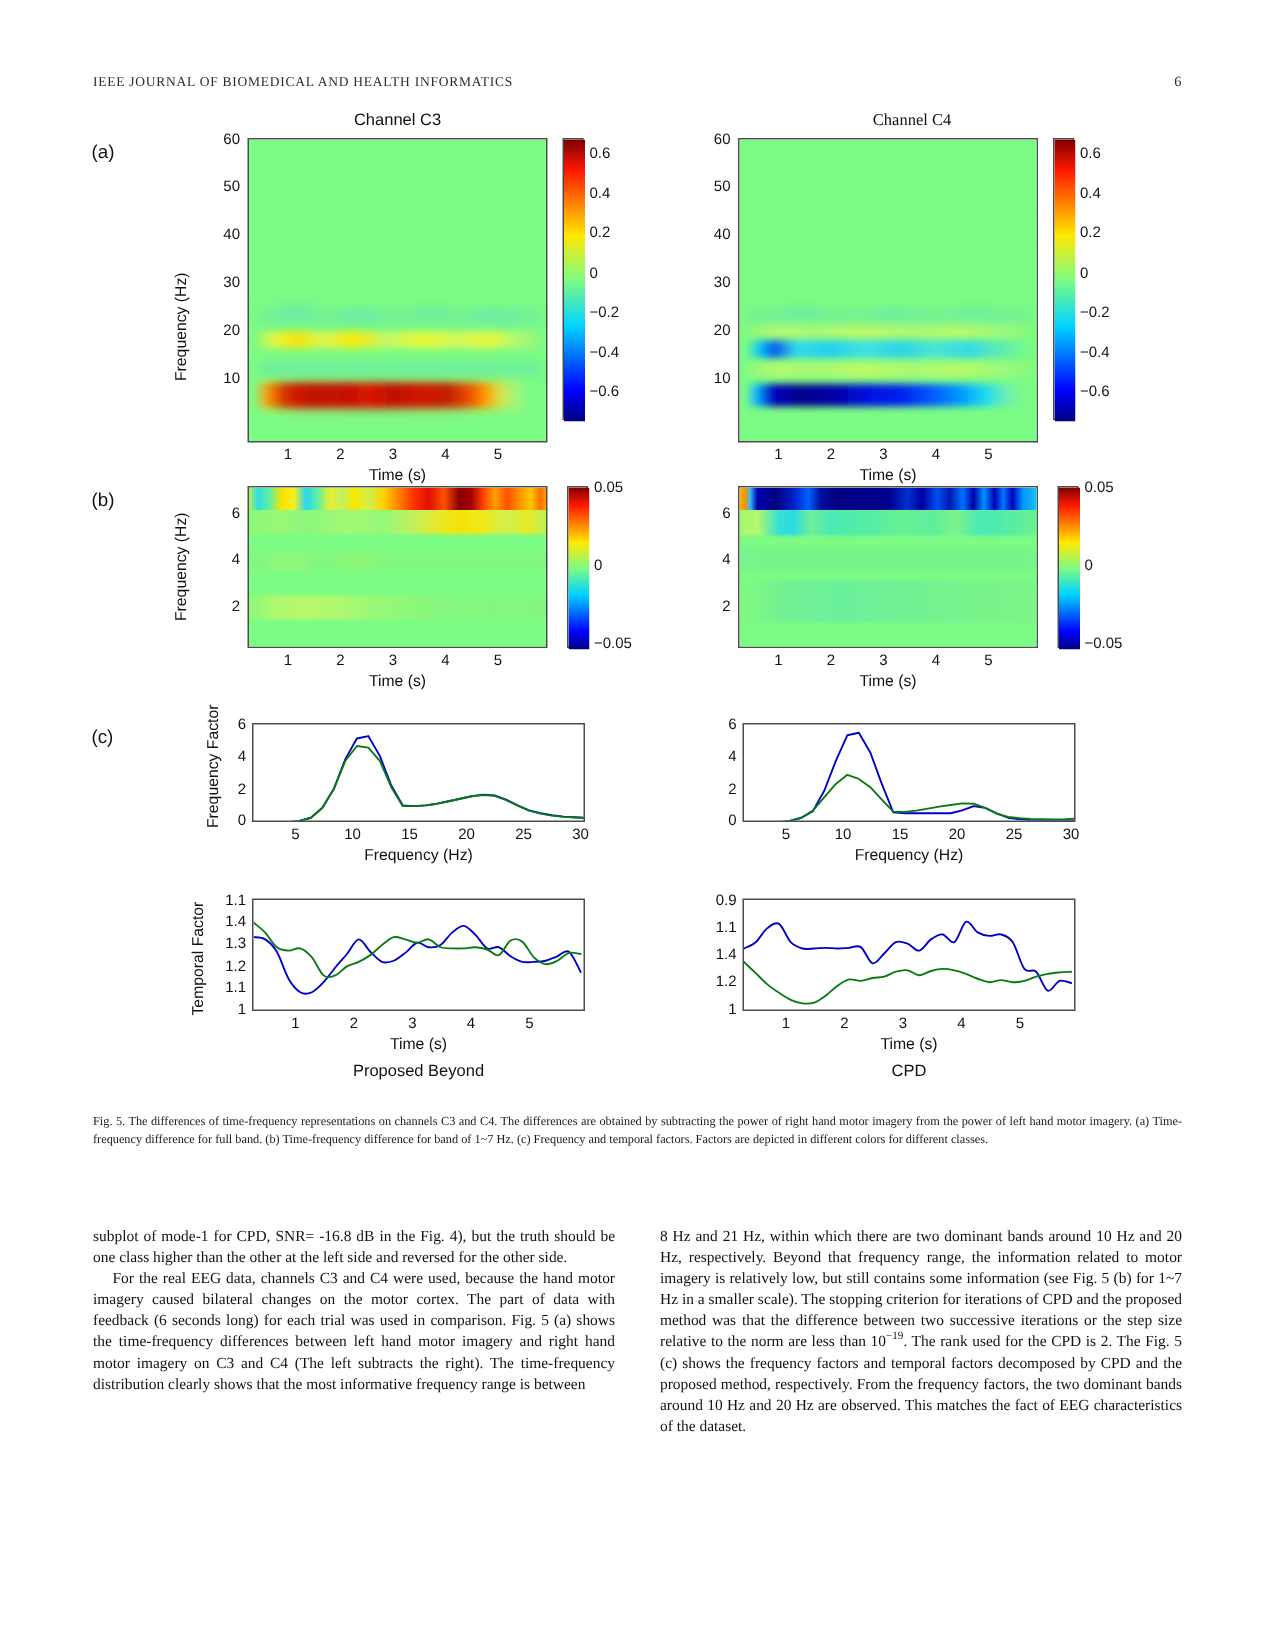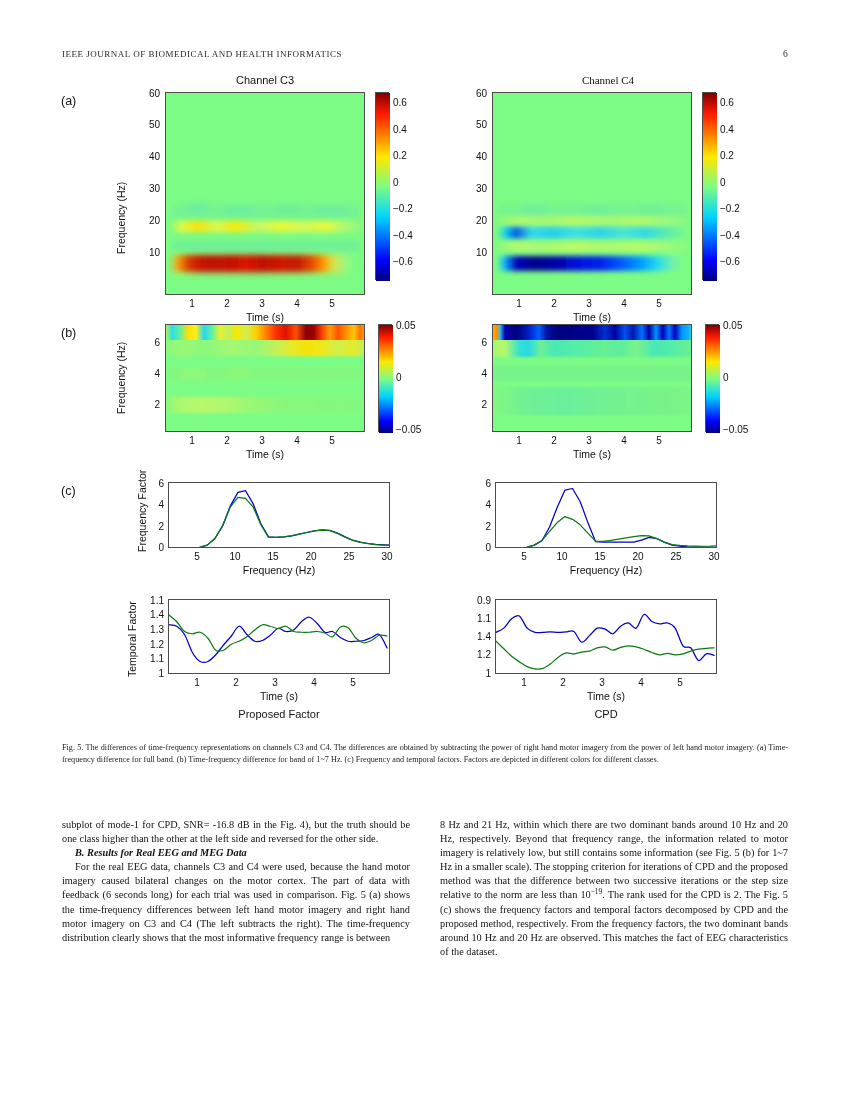--- a/index.html
+++ b/index.html
@@ -537,21 +537,21 @@
     <div class="ticklab ry" style="left:72px; top:577px; width:32px;">1.2</div>
     <div class="ticklab ry" style="left:72px; top:591px; width:32px;">1.1</div>
     <div class="ticklab ry" style="left:72px; top:606px; width:32px;">1</div>
     <div class="axlabel rot" style="left:66px; top:615px;">Temporal Factor</div>
     <div class="ticklab cx" style="left:127px; top:615px; width:20px;">1</div>
     <div class="ticklab cx" style="left:166px; top:615px; width:20px;">2</div>
     <div class="ticklab cx" style="left:205px; top:615px; width:20px;">3</div>
     <div class="ticklab cx" style="left:244px; top:615px; width:20px;">4</div>
     <div class="ticklab cx" style="left:283px; top:615px; width:20px;">5</div>
     <div class="axlabel" style="left:159px; top:628px; width:120px;">Time (s)</div>
-    <div class="bottomcap" style="left:159px; top:646px; width:120px;">Proposed Factor</div>
+    <div class="bottomcap" style="left:159px; top:646px; width:120px;">Proposed Beyond</div>
 
     <div class="axesbox" style="left:435px; top:537px; width:222px; height:75px;">
       <svg id="svg-temp-cpd" width="222" height="75" viewBox="0 0 222 75" preserveAspectRatio="none">
           <path d="M0.00,32.34 C1.30,31.64 5.19,30.39 7.79,28.13 C10.39,25.86 12.98,20.78 15.58,18.75 C18.18,16.72 20.77,14.38 23.37,15.94 C25.96,17.50 28.56,25.39 31.16,28.13 C33.75,30.86 36.35,31.64 38.95,32.34 C41.54,33.05 44.14,32.42 46.74,32.34 C49.33,32.27 51.93,31.88 54.53,31.88 C57.12,31.88 59.72,32.34 62.32,32.34 C64.91,32.34 67.51,32.03 70.11,31.88 C72.70,31.72 75.30,29.69 77.89,31.41 C80.49,33.13 83.09,41.48 85.68,42.19 C88.28,42.89 90.88,37.97 93.47,35.63 C96.07,33.28 98.67,29.22 101.26,28.13 C103.86,27.03 106.46,28.13 109.05,29.06 C111.65,30.00 114.25,34.22 116.84,33.75 C119.44,33.28 122.04,28.05 124.63,26.25 C127.23,24.45 129.82,22.66 132.42,22.97 C135.02,23.28 137.61,29.53 140.21,28.13 C142.81,26.72 145.40,15.63 148.00,14.53 C150.60,13.44 153.19,20.00 155.79,21.56 C158.39,23.13 160.98,23.67 163.58,23.91 C166.18,24.14 168.77,22.27 171.37,22.97 C173.96,23.67 176.56,24.30 179.16,28.13 C181.75,31.95 184.35,42.66 186.95,45.94 C189.54,49.22 192.14,45.39 194.74,47.81 C197.33,50.23 199.93,59.45 202.53,60.47 C205.12,61.48 207.72,54.77 210.32,53.91 C212.91,53.05 216.81,55.08 218.11,55.31" fill="none" stroke="#0000c8" stroke-width="1.25" stroke-linejoin="round" stroke-linecap="round"></path>
           <path d="M0.00,41.25 C1.30,42.50 5.19,46.25 7.79,48.75 C10.39,51.25 12.98,54.06 15.58,56.25 C18.18,58.44 20.77,60.16 23.37,61.88 C25.96,63.59 28.56,65.39 31.16,66.56 C33.75,67.73 36.35,68.59 38.95,68.91 C41.54,69.22 44.14,69.30 46.74,68.44 C49.33,67.58 51.93,65.62 54.53,63.75 C57.12,61.87 59.72,58.98 62.32,57.19 C64.91,55.39 67.51,53.52 70.11,52.97 C72.70,52.42 75.30,54.06 77.89,53.91 C80.49,53.75 83.09,52.50 85.68,52.03 C88.28,51.56 90.88,51.80 93.47,51.09 C96.07,50.39 98.67,48.52 101.26,47.81 C103.86,47.11 106.46,46.48 109.05,46.88 C111.65,47.27 114.25,50.08 116.84,50.16 C119.44,50.23 122.04,48.05 124.63,47.34 C127.23,46.64 129.82,46.02 132.42,45.94 C135.02,45.86 137.61,46.33 140.21,46.88 C142.81,47.42 145.40,48.28 148.00,49.22 C150.60,50.16 153.19,51.56 155.79,52.50 C158.39,53.44 160.98,54.69 163.58,54.84 C166.18,55.00 168.77,53.44 171.37,53.44 C173.96,53.44 176.56,54.77 179.16,54.84 C181.75,54.92 184.35,54.53 186.95,53.91 C189.54,53.28 192.14,51.88 194.74,51.09 C197.33,50.31 199.93,49.69 202.53,49.22 C205.12,48.75 207.72,48.52 210.32,48.28 C212.91,48.05 216.81,47.89 218.11,47.81" fill="none" stroke="#0a7a12" stroke-width="1.25" stroke-linejoin="round" stroke-linecap="round"></path>
         </svg>
     </div>
     <div class="ticklab ry" style="left:399px; top:533px; width:32px;">0.9</div>
     <div class="ticklab ry" style="left:399px; top:551px; width:32px;">1.1</div>
     <div class="ticklab ry" style="left:399px; top:569px; width:32px;">1.4</div>
@@ -565,21 +565,20 @@
     <div class="axlabel" style="left:486px; top:628px; width:120px;">Time (s)</div>
     <div class="bottomcap" style="left:486px; top:646px; width:120px;">CPD</div>
 
   </div>
 
   <div class="caption">Fig. 5.  The differences of time-frequency representations on channels C3 and C4. The differences are obtained by subtracting the power of right hand motor imagery from the power of left hand motor imagery. (a) Time-frequency difference for full band. (b) Time-frequency difference for band of 1~7 Hz. (c) Frequency and temporal factors. Factors are depicted in different colors for different classes.</div>
 
   <div class="cols">
     <div class="col left">
       <p class="noind">subplot of mode-1 for CPD, SNR= -16.8 dB in the Fig. 4), but the truth should be one class higher than the other at the left side and reversed for the other side.</p>
-      <p class="sechead">B. Results for Real EEG and MEG Data</p>
       <p>For the real EEG data, channels C3 and C4 were used, because the hand motor imagery caused bilateral changes on the motor cortex. The part of data with feedback (6 seconds long) for each trial was used in comparison. Fig. 5 (a) shows the time-frequency differences between left hand motor imagery and right hand motor imagery on C3 and C4 (The left subtracts the right). The time-frequency distribution clearly shows that the most informative frequency range is between</p>
     </div>
     <div class="col right">
       <p class="noind"><span>8 Hz and 21 Hz, within which there are two dominant bands around 10 Hz and 20 Hz, respectively. Beyond that frequency range, the information related to motor imagery is relatively low, but still contains some information (see Fig. 5 (b) for 1~7 Hz in a smaller scale). The stopping criterion for iterations of CPD and the proposed method was that the difference between two successive iterations or the step size relative to the norm are less than 10</span><sup>−19</sup><span>. The rank used for the CPD is 2. The Fig. 5 (c) shows the frequency factors and temporal factors decomposed by CPD and the proposed method, respectively. From the frequency factors, the two dominant bands around 10 Hz and 20 Hz are observed. This matches the fact of EEG characteristics of the dataset.</span></p>
     </div>
   </div>
 
 </div>
 
 </body></html>

